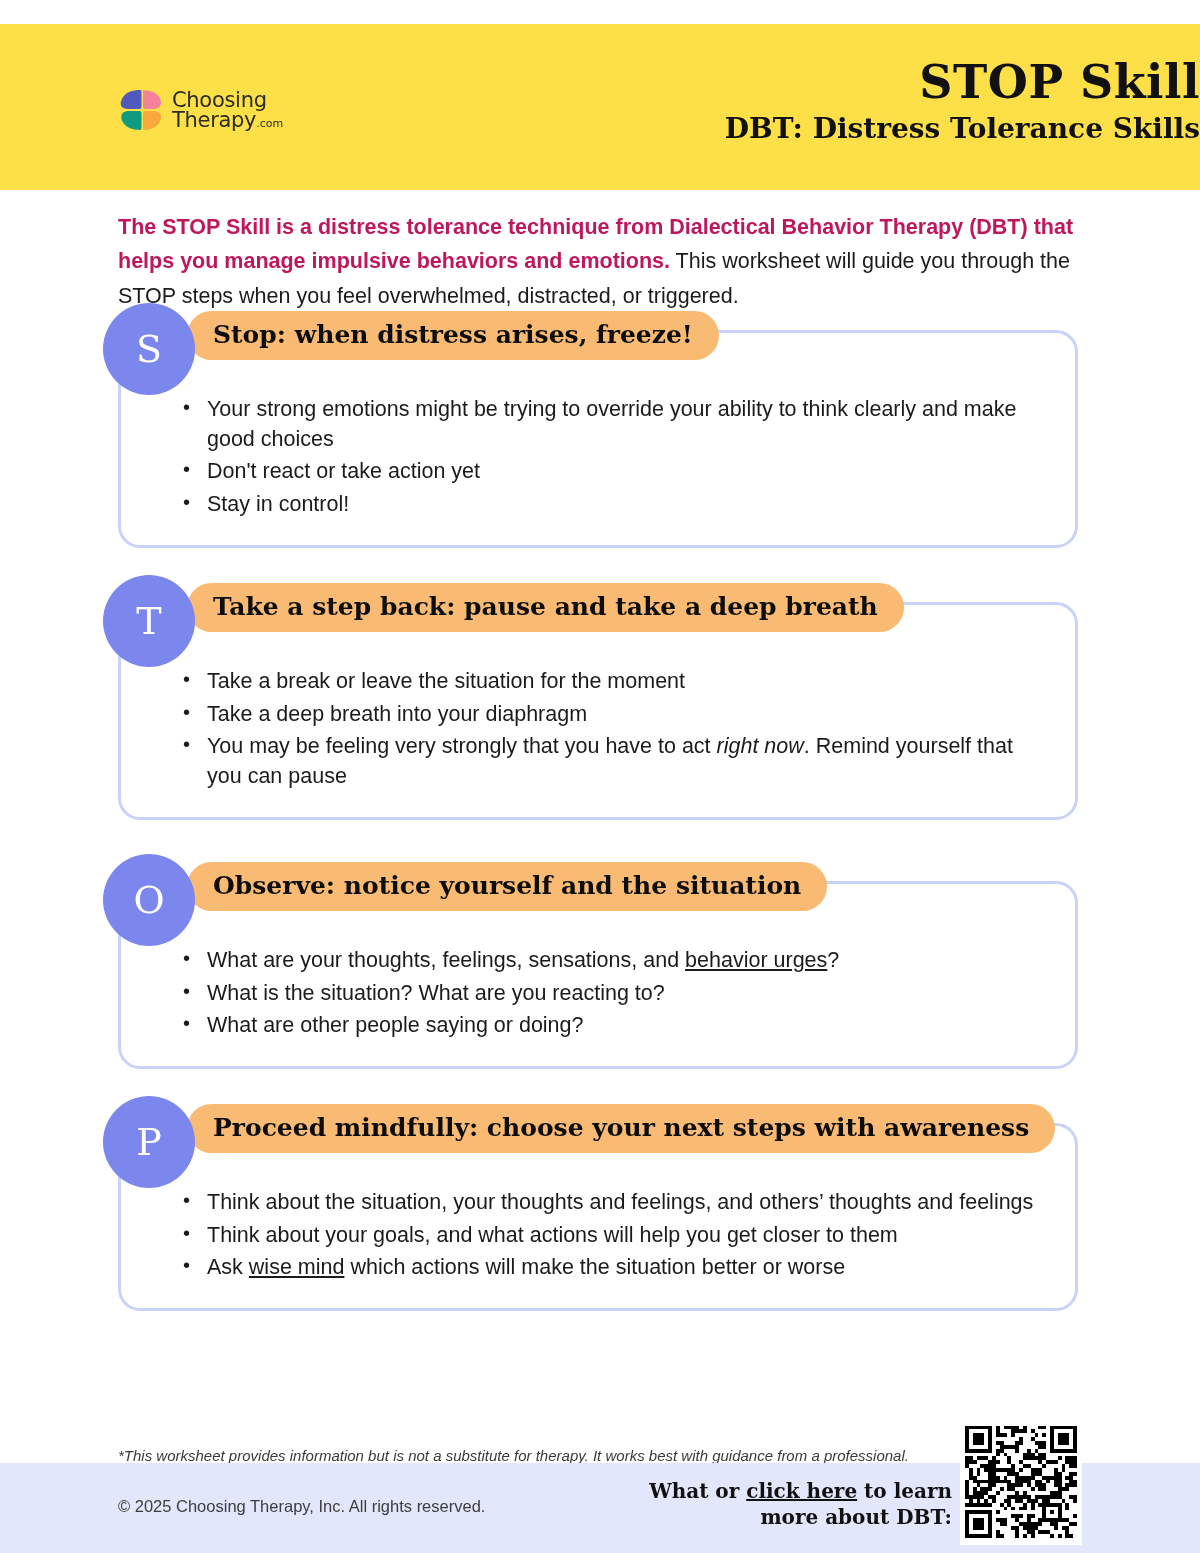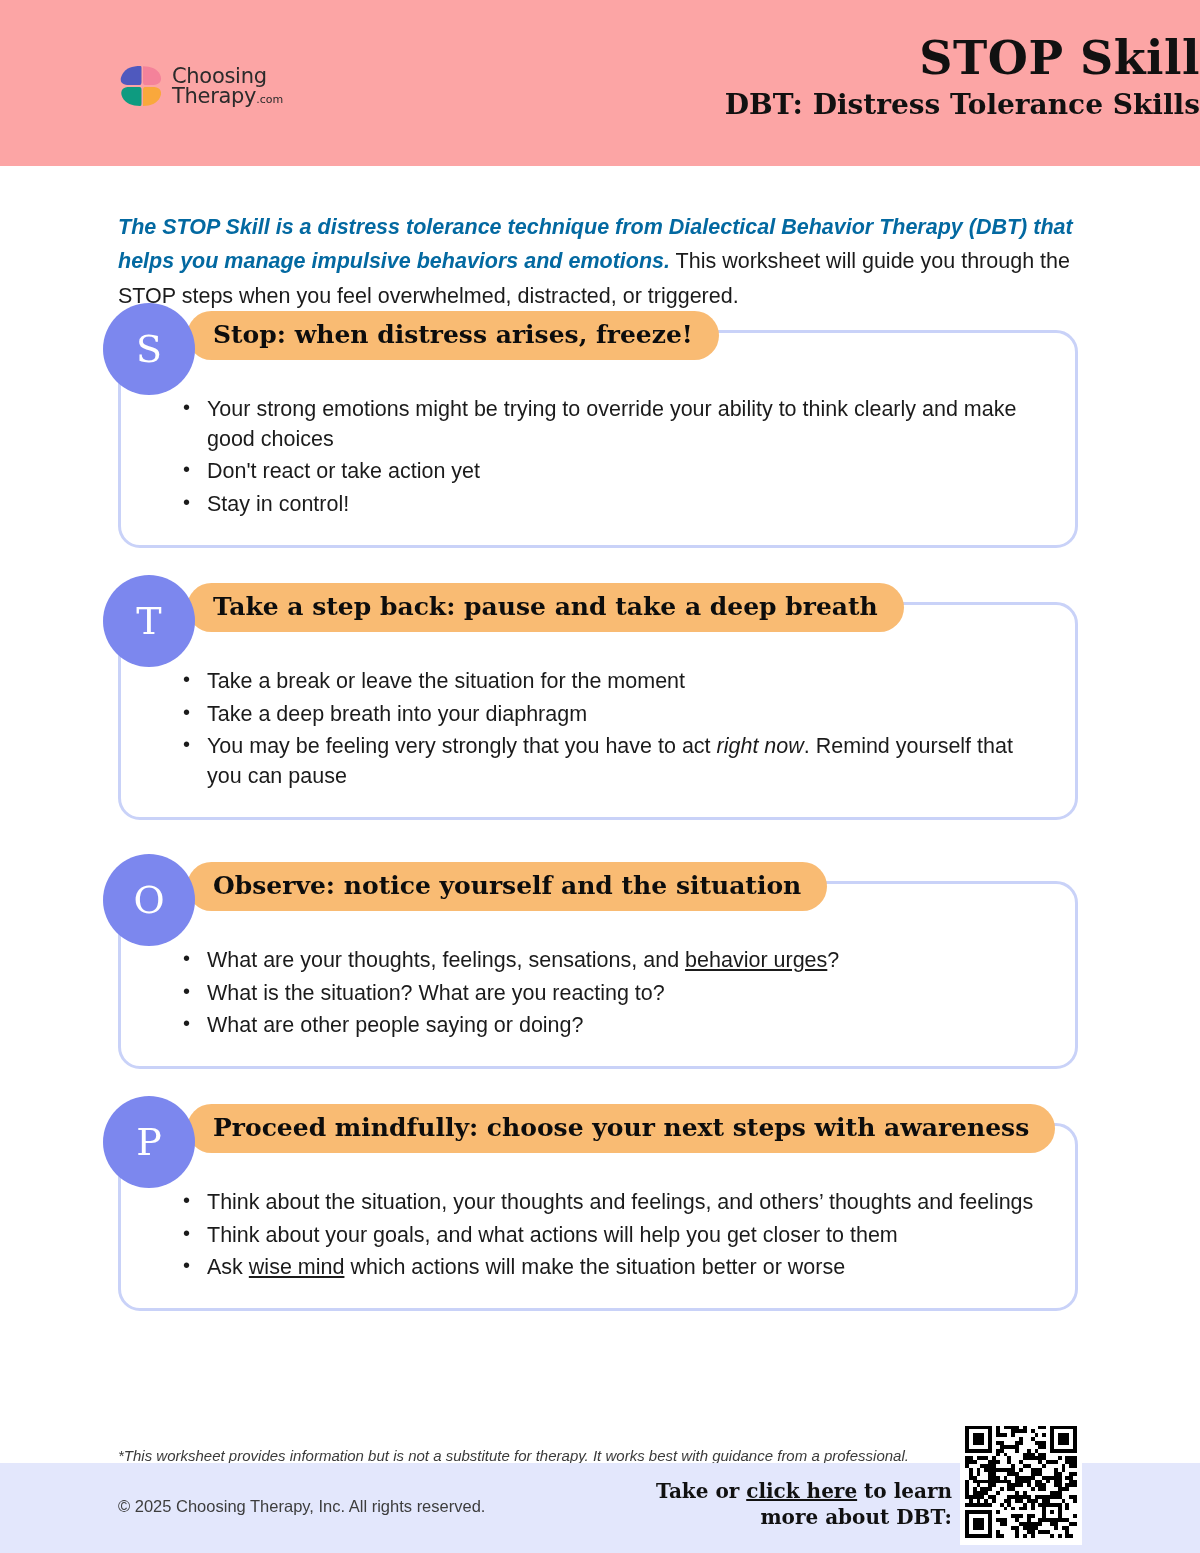--- a/index.html
+++ b/index.html
@@ -14,22 +14,23 @@
     background: #ffffff;
     font-family: "Liberation Sans", sans-serif;
     position: relative;
     overflow: hidden;
   }
 
   
   .header-band {
     width: 1200px;
     height: 166px;
-    background: #fca5a5;
+    background: #fde047;
     position: relative;
+    margin-top: 24px;
   }
   .logo-wrap {
     position: absolute;
     left: 118px;
     top: 62px;
     display: flex;
     align-items: center;
     gap: 8px;
   }
   .logo-mark {
@@ -86,23 +87,22 @@
     position: absolute;
     left: 118px;
     top: 188px;
     width: 960px;
     font-size: 21.5px;
     line-height: 1.62;
     color: #1b1b1b;
     font-family: "Liberation Sans", sans-serif;
   }
   .intro b {
-    color: #0369a1;
-    font-weight: bold;
-    font-style: italic;
+    color: #be185d;
+    font-weight: bold;
   }
 
   
   .section {
     position: absolute;
     left: 118px;
     width: 960px;
   }
   .card {
     border: 3px solid #C9D2F8;
@@ -293,20 +293,20 @@
     </div>
   </div>
 
 <div class="disclaimer">*This worksheet provides information but is not a substitute for therapy. It works best with guidance from a professional.</div>
 
 <div class="footer-band"></div>
 
 <div class="copyright">© 2025 Choosing Therapy, Inc. All rights reserved.</div>
 
 <div class="scan-text">
-  <span>Take or </span><u>click here</u><span> to learn more about DBT:</span>
+  <span>What or </span><u>click here</u><span> to learn more about DBT:</span>
 </div>
 
 <div class="qr">
   <svg id="qr-svg" width="112" height="117" viewBox="0 0 29 29" shape-rendering="crispEdges">
       <path d="M0 0h1v1h-1zM1 0h1v1h-1zM2 0h1v1h-1zM3 0h1v1h-1zM4 0h1v1h-1zM5 0h1v1h-1zM6 0h1v1h-1zM8 0h1v1h-1zM10 0h1v1h-1zM11 0h1v1h-1zM12 0h1v1h-1zM13 0h1v1h-1zM15 0h1v1h-1zM19 0h1v1h-1zM20 0h1v1h-1zM22 0h1v1h-1zM23 0h1v1h-1zM24 0h1v1h-1zM25 0h1v1h-1zM26 0h1v1h-1zM27 0h1v1h-1zM28 0h1v1h-1zM0 1h1v1h-1zM6 1h1v1h-1zM8 1h1v1h-1zM12 1h1v1h-1zM13 1h1v1h-1zM14 1h1v1h-1zM15 1h1v1h-1zM17 1h1v1h-1zM22 1h1v1h-1zM28 1h1v1h-1zM0 2h1v1h-1zM2 2h1v1h-1zM3 2h1v1h-1zM4 2h1v1h-1zM6 2h1v1h-1zM8 2h1v1h-1zM9 2h1v1h-1zM10 2h1v1h-1zM12 2h1v1h-1zM18 2h1v1h-1zM20 2h1v1h-1zM22 2h1v1h-1zM24 2h1v1h-1zM25 2h1v1h-1zM26 2h1v1h-1zM28 2h1v1h-1zM0 3h1v1h-1zM2 3h1v1h-1zM3 3h1v1h-1zM4 3h1v1h-1zM6 3h1v1h-1zM14 3h1v1h-1zM17 3h1v1h-1zM22 3h1v1h-1zM24 3h1v1h-1zM25 3h1v1h-1zM26 3h1v1h-1zM28 3h1v1h-1zM0 4h1v1h-1zM2 4h1v1h-1zM3 4h1v1h-1zM4 4h1v1h-1zM6 4h1v1h-1zM8 4h1v1h-1zM9 4h1v1h-1zM13 4h1v1h-1zM14 4h1v1h-1zM18 4h1v1h-1zM19 4h1v1h-1zM20 4h1v1h-1zM22 4h1v1h-1zM24 4h1v1h-1zM25 4h1v1h-1zM26 4h1v1h-1zM28 4h1v1h-1zM0 5h1v1h-1zM6 5h1v1h-1zM9 5h1v1h-1zM10 5h1v1h-1zM11 5h1v1h-1zM12 5h1v1h-1zM13 5h1v1h-1zM19 5h1v1h-1zM20 5h1v1h-1zM22 5h1v1h-1zM28 5h1v1h-1zM0 6h1v1h-1zM1 6h1v1h-1zM2 6h1v1h-1zM3 6h1v1h-1zM4 6h1v1h-1zM5 6h1v1h-1zM6 6h1v1h-1zM8 6h1v1h-1zM9 6h1v1h-1zM13 6h1v1h-1zM16 6h1v1h-1zM18 6h1v1h-1zM22 6h1v1h-1zM23 6h1v1h-1zM24 6h1v1h-1zM25 6h1v1h-1zM26 6h1v1h-1zM27 6h1v1h-1zM28 6h1v1h-1zM8 7h1v1h-1zM10 7h1v1h-1zM15 7h1v1h-1zM16 7h1v1h-1zM17 7h1v1h-1zM19 7h1v1h-1zM20 7h1v1h-1zM0 8h1v1h-1zM1 8h1v1h-1zM3 8h1v1h-1zM4 8h1v1h-1zM5 8h1v1h-1zM7 8h1v1h-1zM11 8h1v1h-1zM15 8h1v1h-1zM16 8h1v1h-1zM17 8h1v1h-1zM18 8h1v1h-1zM19 8h1v1h-1zM20 8h1v1h-1zM24 8h1v1h-1zM26 8h1v1h-1zM27 8h1v1h-1zM28 8h1v1h-1zM0 9h1v1h-1zM1 9h1v1h-1zM2 9h1v1h-1zM6 9h1v1h-1zM7 9h1v1h-1zM8 9h1v1h-1zM11 9h1v1h-1zM14 9h1v1h-1zM19 9h1v1h-1zM21 9h1v1h-1zM22 9h1v1h-1zM23 9h1v1h-1zM26 9h1v1h-1zM27 9h1v1h-1zM28 9h1v1h-1zM0 10h1v1h-1zM4 10h1v1h-1zM5 10h1v1h-1zM6 10h1v1h-1zM7 10h1v1h-1zM12 10h1v1h-1zM15 10h1v1h-1zM16 10h1v1h-1zM20 10h1v1h-1zM25 10h1v1h-1zM27 10h1v1h-1zM28 10h1v1h-1zM1 11h1v1h-1zM3 11h1v1h-1zM5 11h1v1h-1zM6 11h1v1h-1zM7 11h1v1h-1zM8 11h1v1h-1zM9 11h1v1h-1zM10 11h1v1h-1zM11 11h1v1h-1zM12 11h1v1h-1zM14 11h1v1h-1zM17 11h1v1h-1zM18 11h1v1h-1zM19 11h1v1h-1zM23 11h1v1h-1zM25 11h1v1h-1zM1 12h1v1h-1zM3 12h1v1h-1zM6 12h1v1h-1zM7 12h1v1h-1zM11 12h1v1h-1zM12 12h1v1h-1zM13 12h1v1h-1zM17 12h1v1h-1zM18 12h1v1h-1zM19 12h1v1h-1zM23 12h1v1h-1zM24 12h1v1h-1zM27 12h1v1h-1zM28 12h1v1h-1zM1 13h1v1h-1zM2 13h1v1h-1zM6 13h1v1h-1zM7 13h1v1h-1zM8 13h1v1h-1zM10 13h1v1h-1zM13 13h1v1h-1zM14 13h1v1h-1zM15 13h1v1h-1zM16 13h1v1h-1zM17 13h1v1h-1zM20 13h1v1h-1zM21 13h1v1h-1zM22 13h1v1h-1zM23 13h1v1h-1zM24 13h1v1h-1zM26 13h1v1h-1zM27 13h1v1h-1zM0 14h1v1h-1zM2 14h1v1h-1zM3 14h1v1h-1zM4 14h1v1h-1zM5 14h1v1h-1zM6 14h1v1h-1zM7 14h1v1h-1zM8 14h1v1h-1zM9 14h1v1h-1zM10 14h1v1h-1zM11 14h1v1h-1zM13 14h1v1h-1zM14 14h1v1h-1zM15 14h1v1h-1zM16 14h1v1h-1zM18 14h1v1h-1zM19 14h1v1h-1zM21 14h1v1h-1zM23 14h1v1h-1zM24 14h1v1h-1zM27 14h1v1h-1zM28 14h1v1h-1zM0 15h1v1h-1zM3 15h1v1h-1zM6 15h1v1h-1zM7 15h1v1h-1zM11 15h1v1h-1zM12 15h1v1h-1zM13 15h1v1h-1zM14 15h1v1h-1zM16 15h1v1h-1zM18 15h1v1h-1zM19 15h1v1h-1zM20 15h1v1h-1zM23 15h1v1h-1zM24 15h1v1h-1zM26 15h1v1h-1zM27 15h1v1h-1zM28 15h1v1h-1zM0 16h1v1h-1zM2 16h1v1h-1zM4 16h1v1h-1zM5 16h1v1h-1zM6 16h1v1h-1zM9 16h1v1h-1zM11 16h1v1h-1zM12 16h1v1h-1zM17 16h1v1h-1zM19 16h1v1h-1zM20 16h1v1h-1zM24 16h1v1h-1zM25 16h1v1h-1zM26 16h1v1h-1zM0 17h1v1h-1zM2 17h1v1h-1zM3 17h1v1h-1zM4 17h1v1h-1zM5 17h1v1h-1zM8 17h1v1h-1zM13 17h1v1h-1zM15 17h1v1h-1zM22 17h1v1h-1zM23 17h1v1h-1zM24 17h1v1h-1zM0 18h1v1h-1zM1 18h1v1h-1zM2 18h1v1h-1zM3 18h1v1h-1zM4 18h1v1h-1zM6 18h1v1h-1zM7 18h1v1h-1zM11 18h1v1h-1zM12 18h1v1h-1zM13 18h1v1h-1zM14 18h1v1h-1zM15 18h1v1h-1zM16 18h1v1h-1zM18 18h1v1h-1zM19 18h1v1h-1zM20 18h1v1h-1zM21 18h1v1h-1zM22 18h1v1h-1zM23 18h1v1h-1zM24 18h1v1h-1zM27 18h1v1h-1zM28 18h1v1h-1zM1 19h1v1h-1zM3 19h1v1h-1zM5 19h1v1h-1zM7 19h1v1h-1zM10 19h1v1h-1zM11 19h1v1h-1zM13 19h1v1h-1zM14 19h1v1h-1zM16 19h1v1h-1zM17 19h1v1h-1zM18 19h1v1h-1zM20 19h1v1h-1zM21 19h1v1h-1zM25 19h1v1h-1zM28 19h1v1h-1zM0 20h1v1h-1zM1 20h1v1h-1zM2 20h1v1h-1zM3 20h1v1h-1zM4 20h1v1h-1zM5 20h1v1h-1zM6 20h1v1h-1zM9 20h1v1h-1zM11 20h1v1h-1zM15 20h1v1h-1zM17 20h1v1h-1zM19 20h1v1h-1zM20 20h1v1h-1zM21 20h1v1h-1zM22 20h1v1h-1zM23 20h1v1h-1zM24 20h1v1h-1zM26 20h1v1h-1zM10 21h1v1h-1zM12 21h1v1h-1zM14 21h1v1h-1zM15 21h1v1h-1zM17 21h1v1h-1zM20 21h1v1h-1zM24 21h1v1h-1zM26 21h1v1h-1zM0 22h1v1h-1zM1 22h1v1h-1zM2 22h1v1h-1zM3 22h1v1h-1zM4 22h1v1h-1zM5 22h1v1h-1zM6 22h1v1h-1zM8 22h1v1h-1zM20 22h1v1h-1zM22 22h1v1h-1zM24 22h1v1h-1zM0 23h1v1h-1zM6 23h1v1h-1zM12 23h1v1h-1zM13 23h1v1h-1zM14 23h1v1h-1zM16 23h1v1h-1zM17 23h1v1h-1zM20 23h1v1h-1zM24 23h1v1h-1zM28 23h1v1h-1zM0 24h1v1h-1zM2 24h1v1h-1zM3 24h1v1h-1zM4 24h1v1h-1zM6 24h1v1h-1zM8 24h1v1h-1zM9 24h1v1h-1zM10 24h1v1h-1zM13 24h1v1h-1zM16 24h1v1h-1zM19 24h1v1h-1zM20 24h1v1h-1zM21 24h1v1h-1zM22 24h1v1h-1zM23 24h1v1h-1zM24 24h1v1h-1zM25 24h1v1h-1zM26 24h1v1h-1zM0 25h1v1h-1zM2 25h1v1h-1zM3 25h1v1h-1zM4 25h1v1h-1zM6 25h1v1h-1zM9 25h1v1h-1zM10 25h1v1h-1zM14 25h1v1h-1zM15 25h1v1h-1zM16 25h1v1h-1zM17 25h1v1h-1zM18 25h1v1h-1zM19 25h1v1h-1zM22 25h1v1h-1zM23 25h1v1h-1zM27 25h1v1h-1zM28 25h1v1h-1zM0 26h1v1h-1zM2 26h1v1h-1zM3 26h1v1h-1zM4 26h1v1h-1zM6 26h1v1h-1zM12 26h1v1h-1zM13 26h1v1h-1zM15 26h1v1h-1zM16 26h1v1h-1zM17 26h1v1h-1zM18 26h1v1h-1zM23 26h1v1h-1zM25 26h1v1h-1zM26 26h1v1h-1zM0 27h1v1h-1zM6 27h1v1h-1zM8 27h1v1h-1zM13 27h1v1h-1zM16 27h1v1h-1zM17 27h1v1h-1zM19 27h1v1h-1zM20 27h1v1h-1zM21 27h1v1h-1zM26 27h1v1h-1zM0 28h1v1h-1zM1 28h1v1h-1zM2 28h1v1h-1zM3 28h1v1h-1zM4 28h1v1h-1zM5 28h1v1h-1zM6 28h1v1h-1zM8 28h1v1h-1zM9 28h1v1h-1zM13 28h1v1h-1zM15 28h1v1h-1zM17 28h1v1h-1zM22 28h1v1h-1zM24 28h1v1h-1zM26 28h1v1h-1zM27 28h1v1h-1z" fill="#000000"></path>
     </svg>
 </div>
 
 </body></html>

